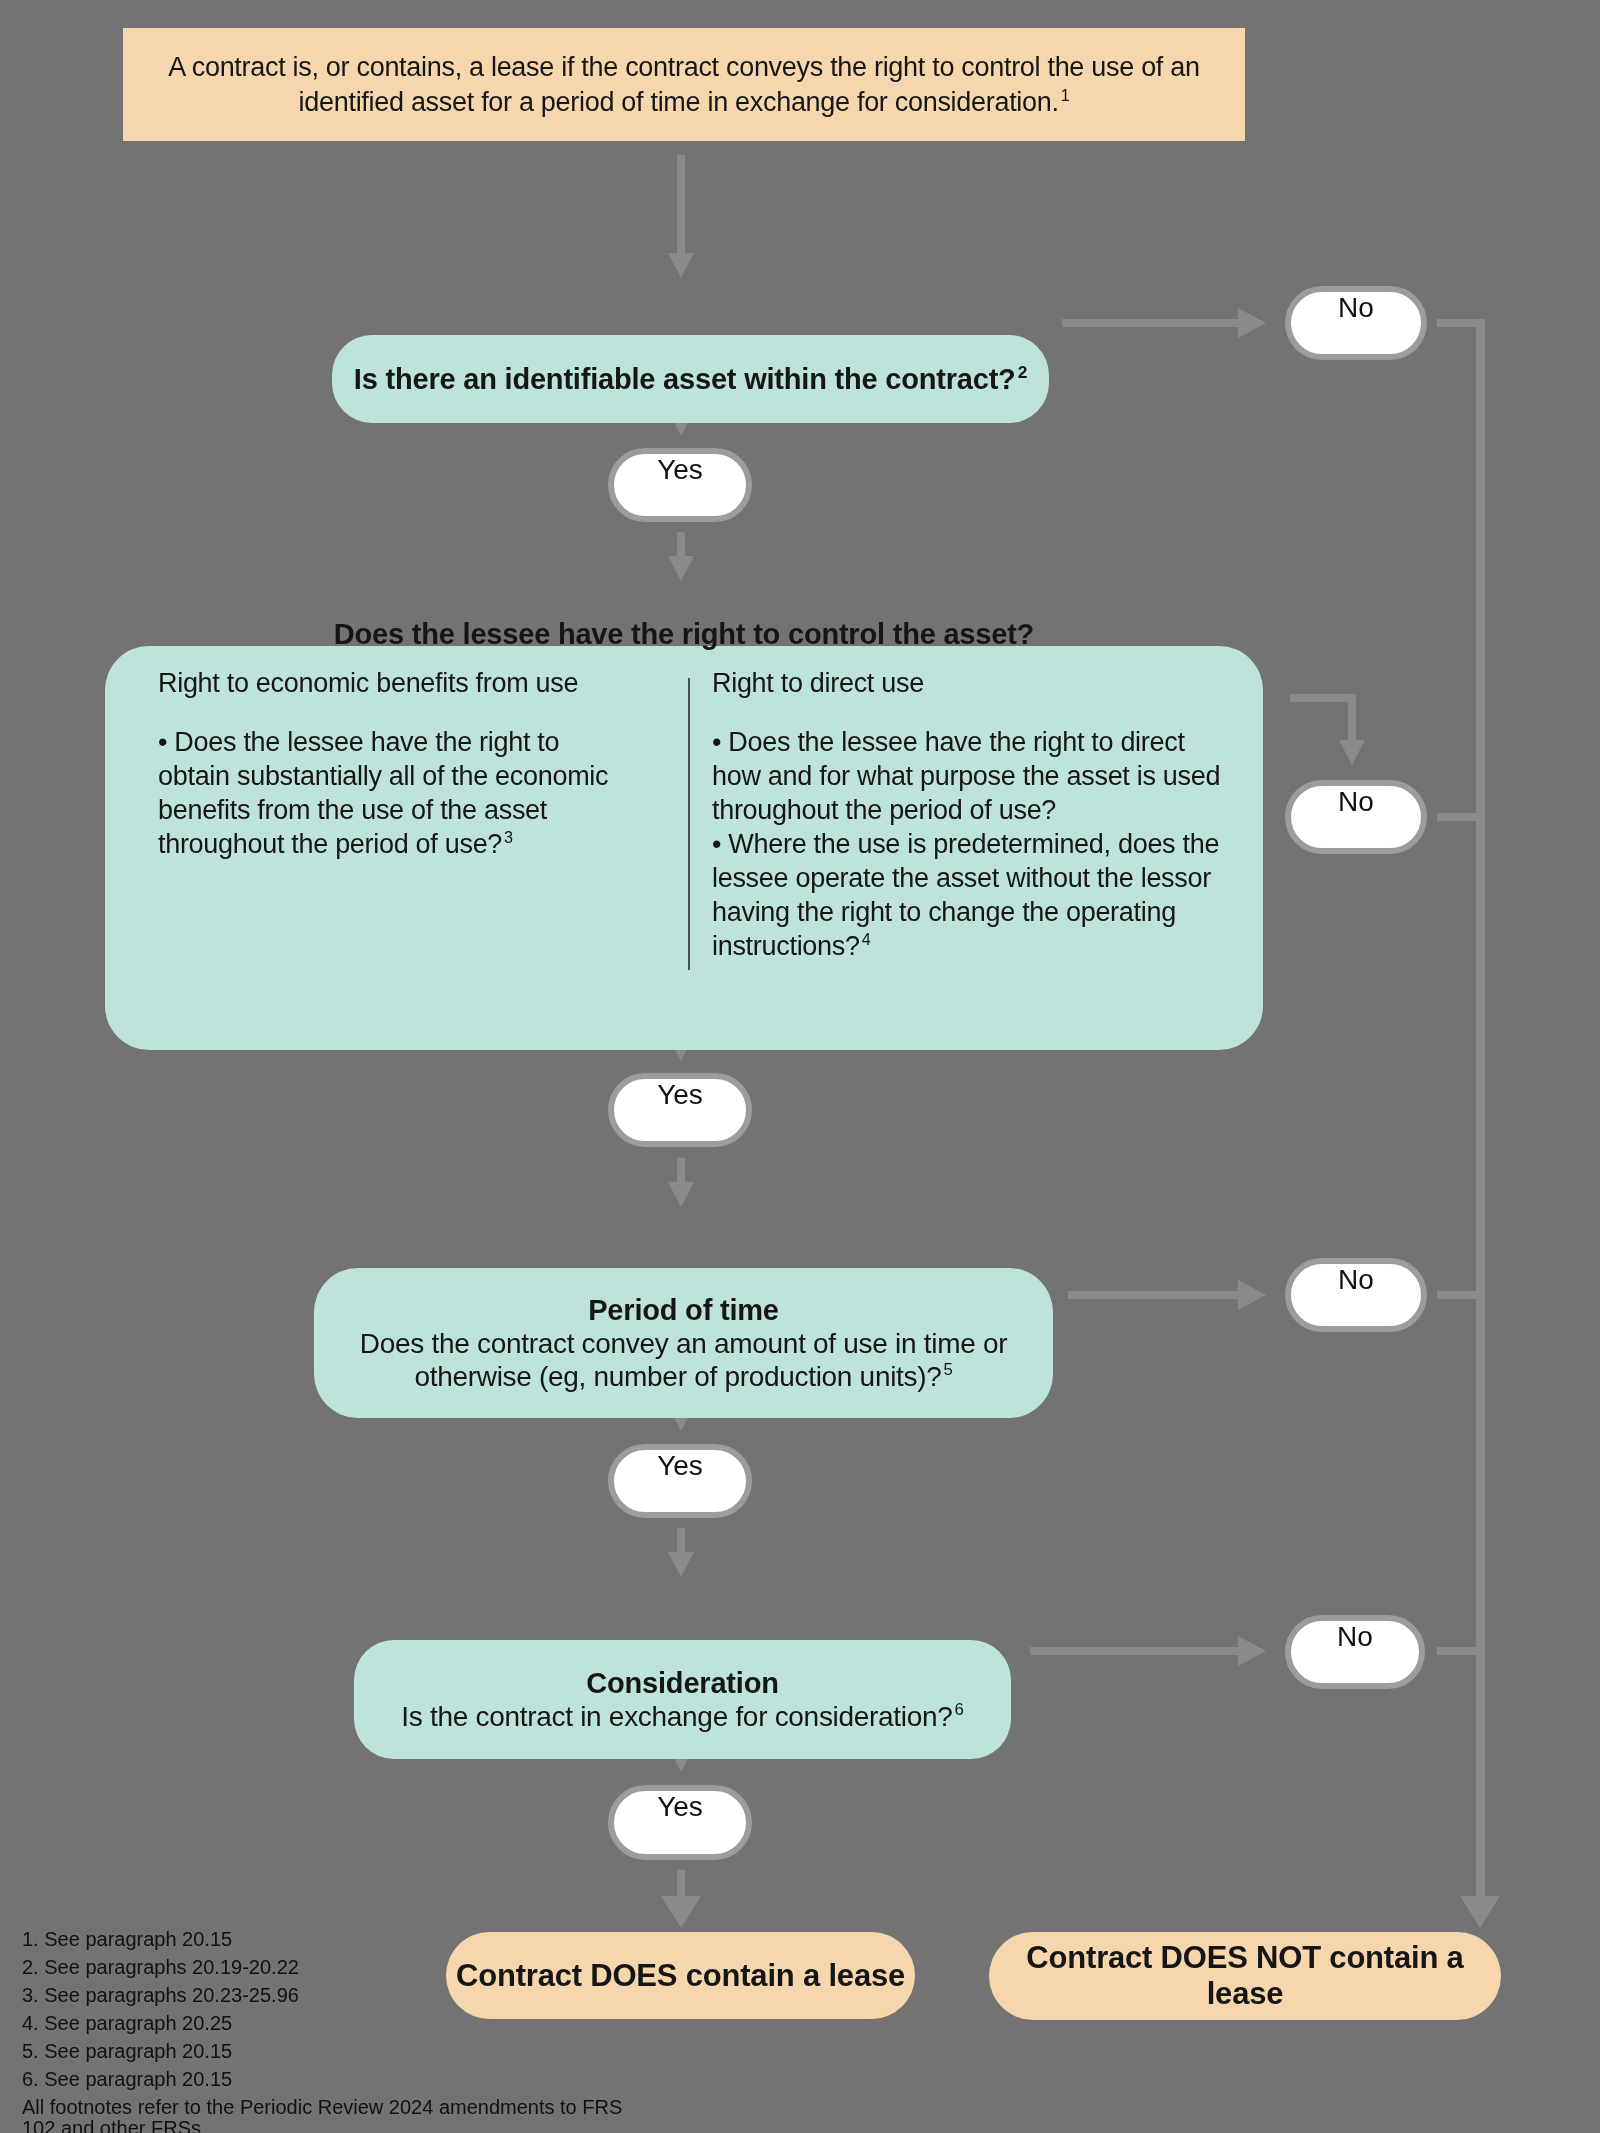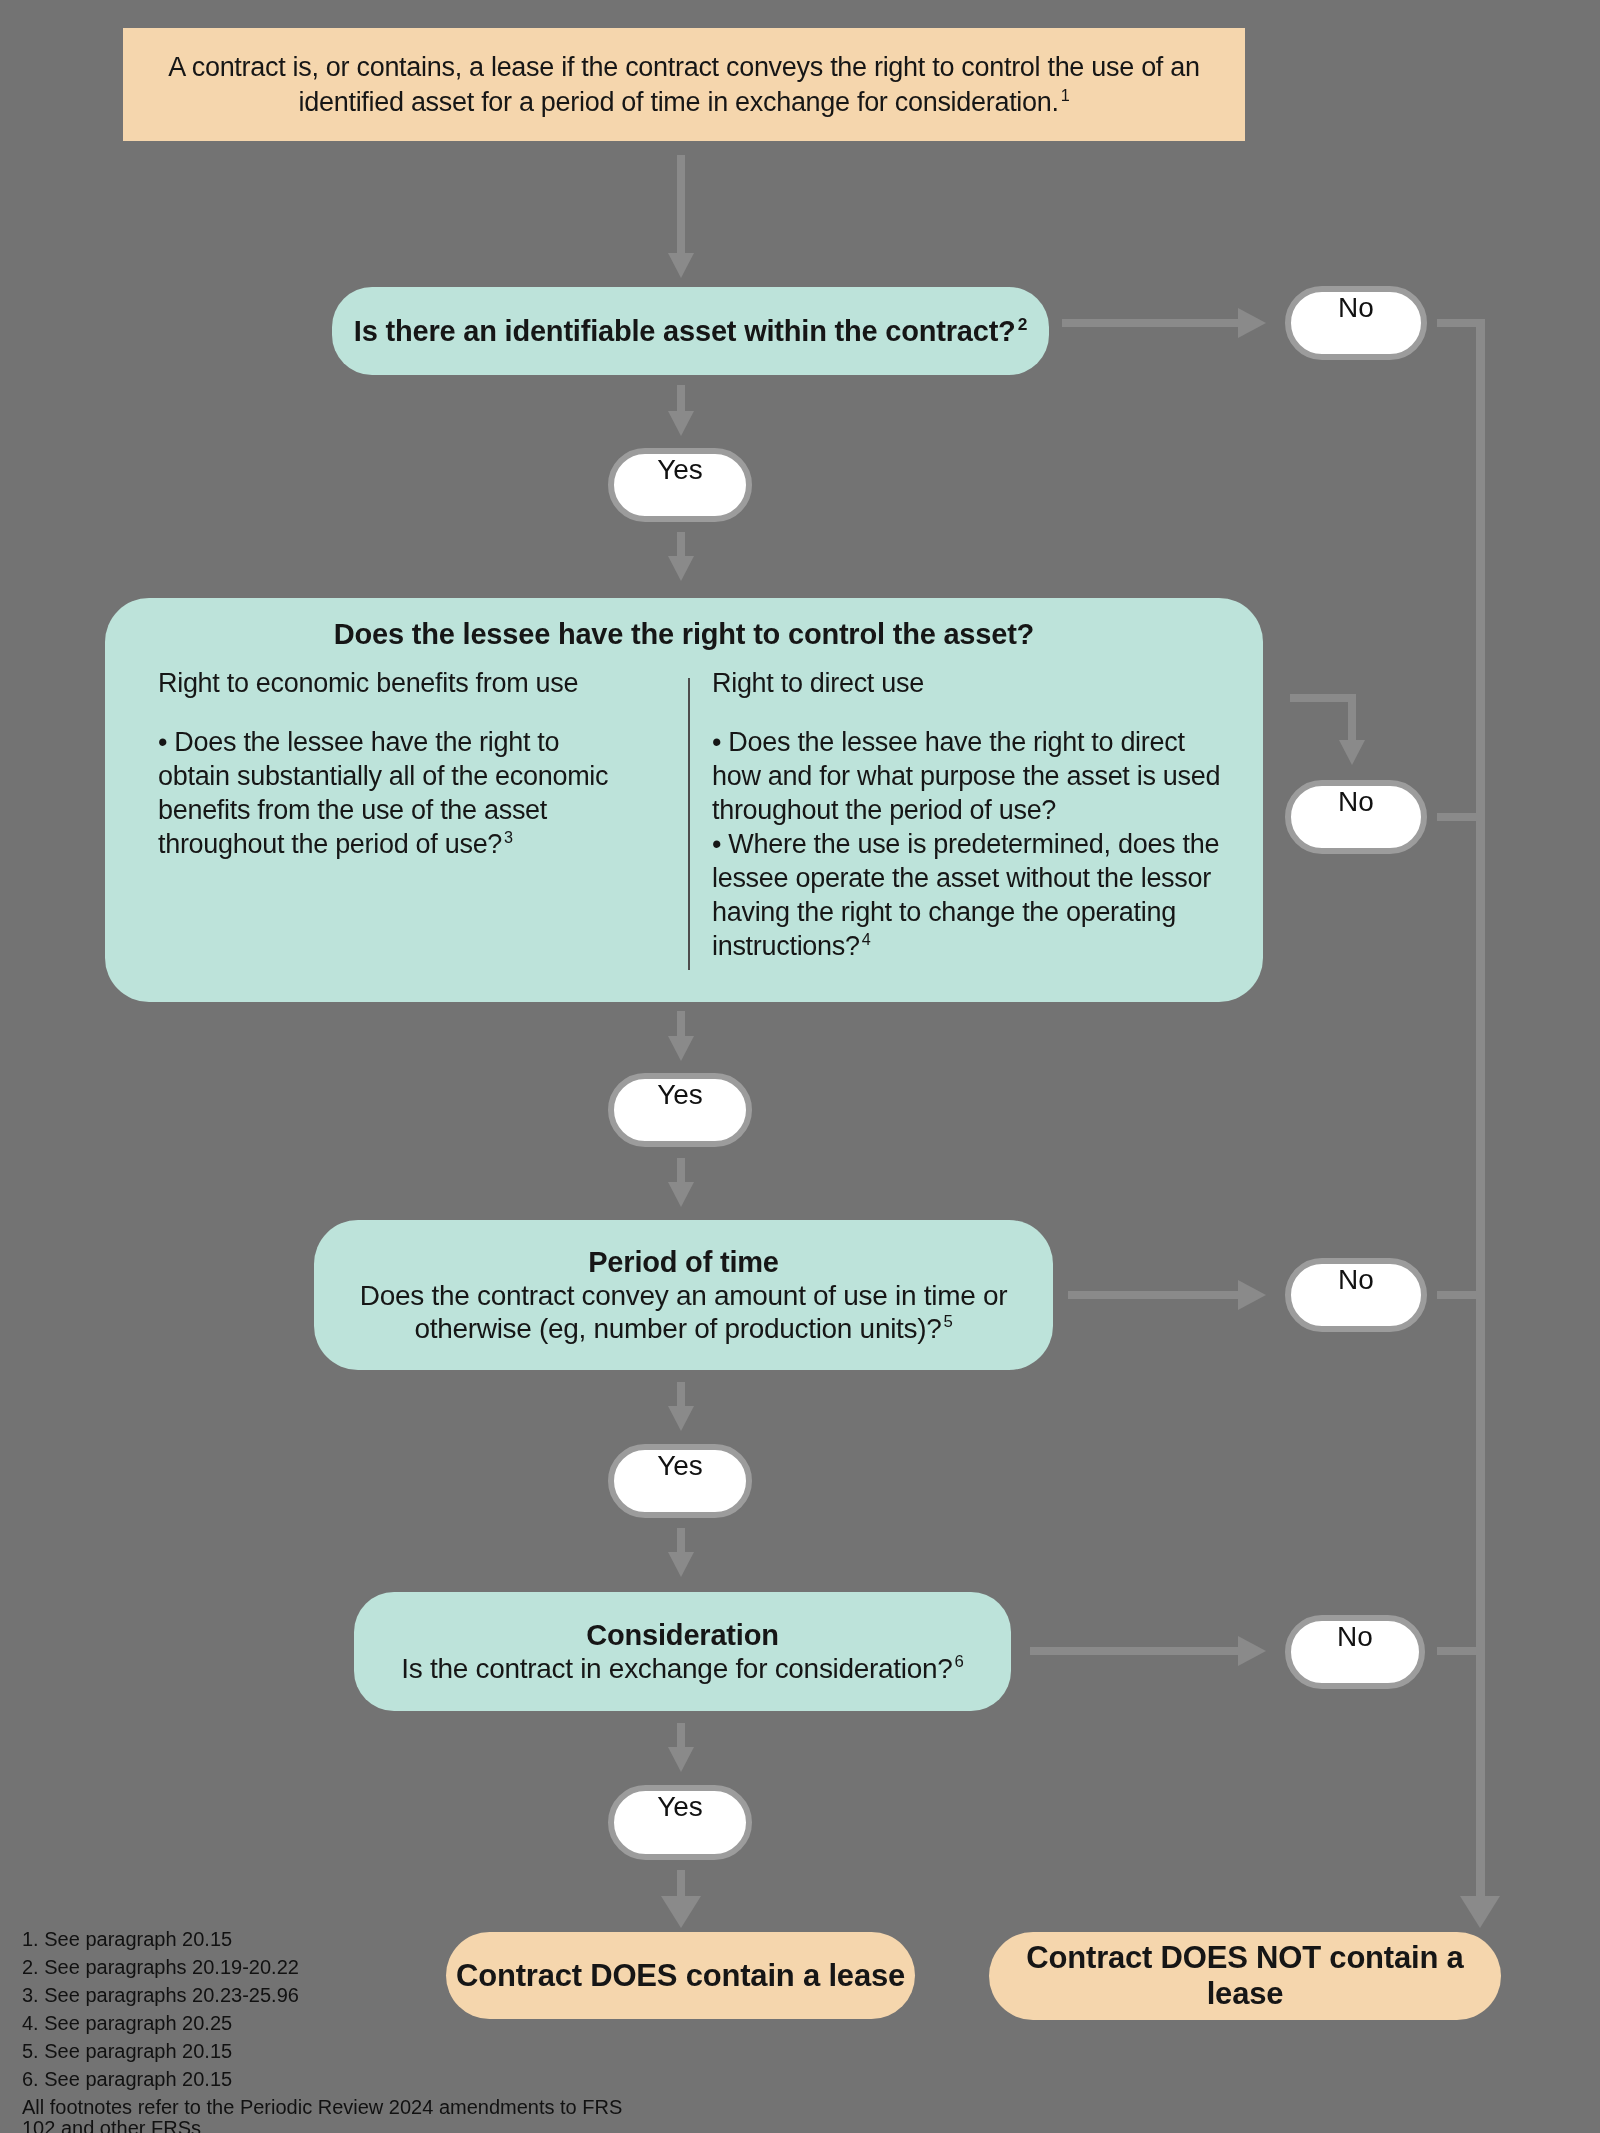--- a/index.html
+++ b/index.html
@@ -1,21 +1,21 @@
 <!DOCTYPE html>
 <html><head>
 <meta charset="utf-8">
 <style>
   html,body{margin:0;padding:0;background:#ffffff;}
   .stage{
     position:relative;width:1600px;height:2133px;background:#737373;
     font-family:"Liberation Sans",sans-serif;color:#161616;overflow:hidden;
   }
   .abs{position:absolute;}
-  .teal{background:#BDE3DA;border-radius:44px;}
+  .teal{background:#BDE3DA;border-radius:44px;margin-top:48px;}
   .tan{background:#F5D6AD;}
   .pill{
     background:#ffffff;border:6px solid #9C9C9C;border-radius:38px;
     display:flex;align-items:flex-start;justify-content:center;
     font-size:28px;color:#111;box-sizing:border-box;
   }
   .shaft{background:#8A8A8A;}
   .head-down{width:0;height:0;border-left:13px solid transparent;border-right:13px solid transparent;border-top:25px solid #8A8A8A;}
   .head-right{width:0;height:0;border-top:15px solid transparent;border-bottom:15px solid transparent;border-left:28px solid #8A8A8A;}
   .head-down-big{width:0;height:0;border-left:20px solid transparent;border-right:20px solid transparent;border-top:32px solid #8A8A8A;}

